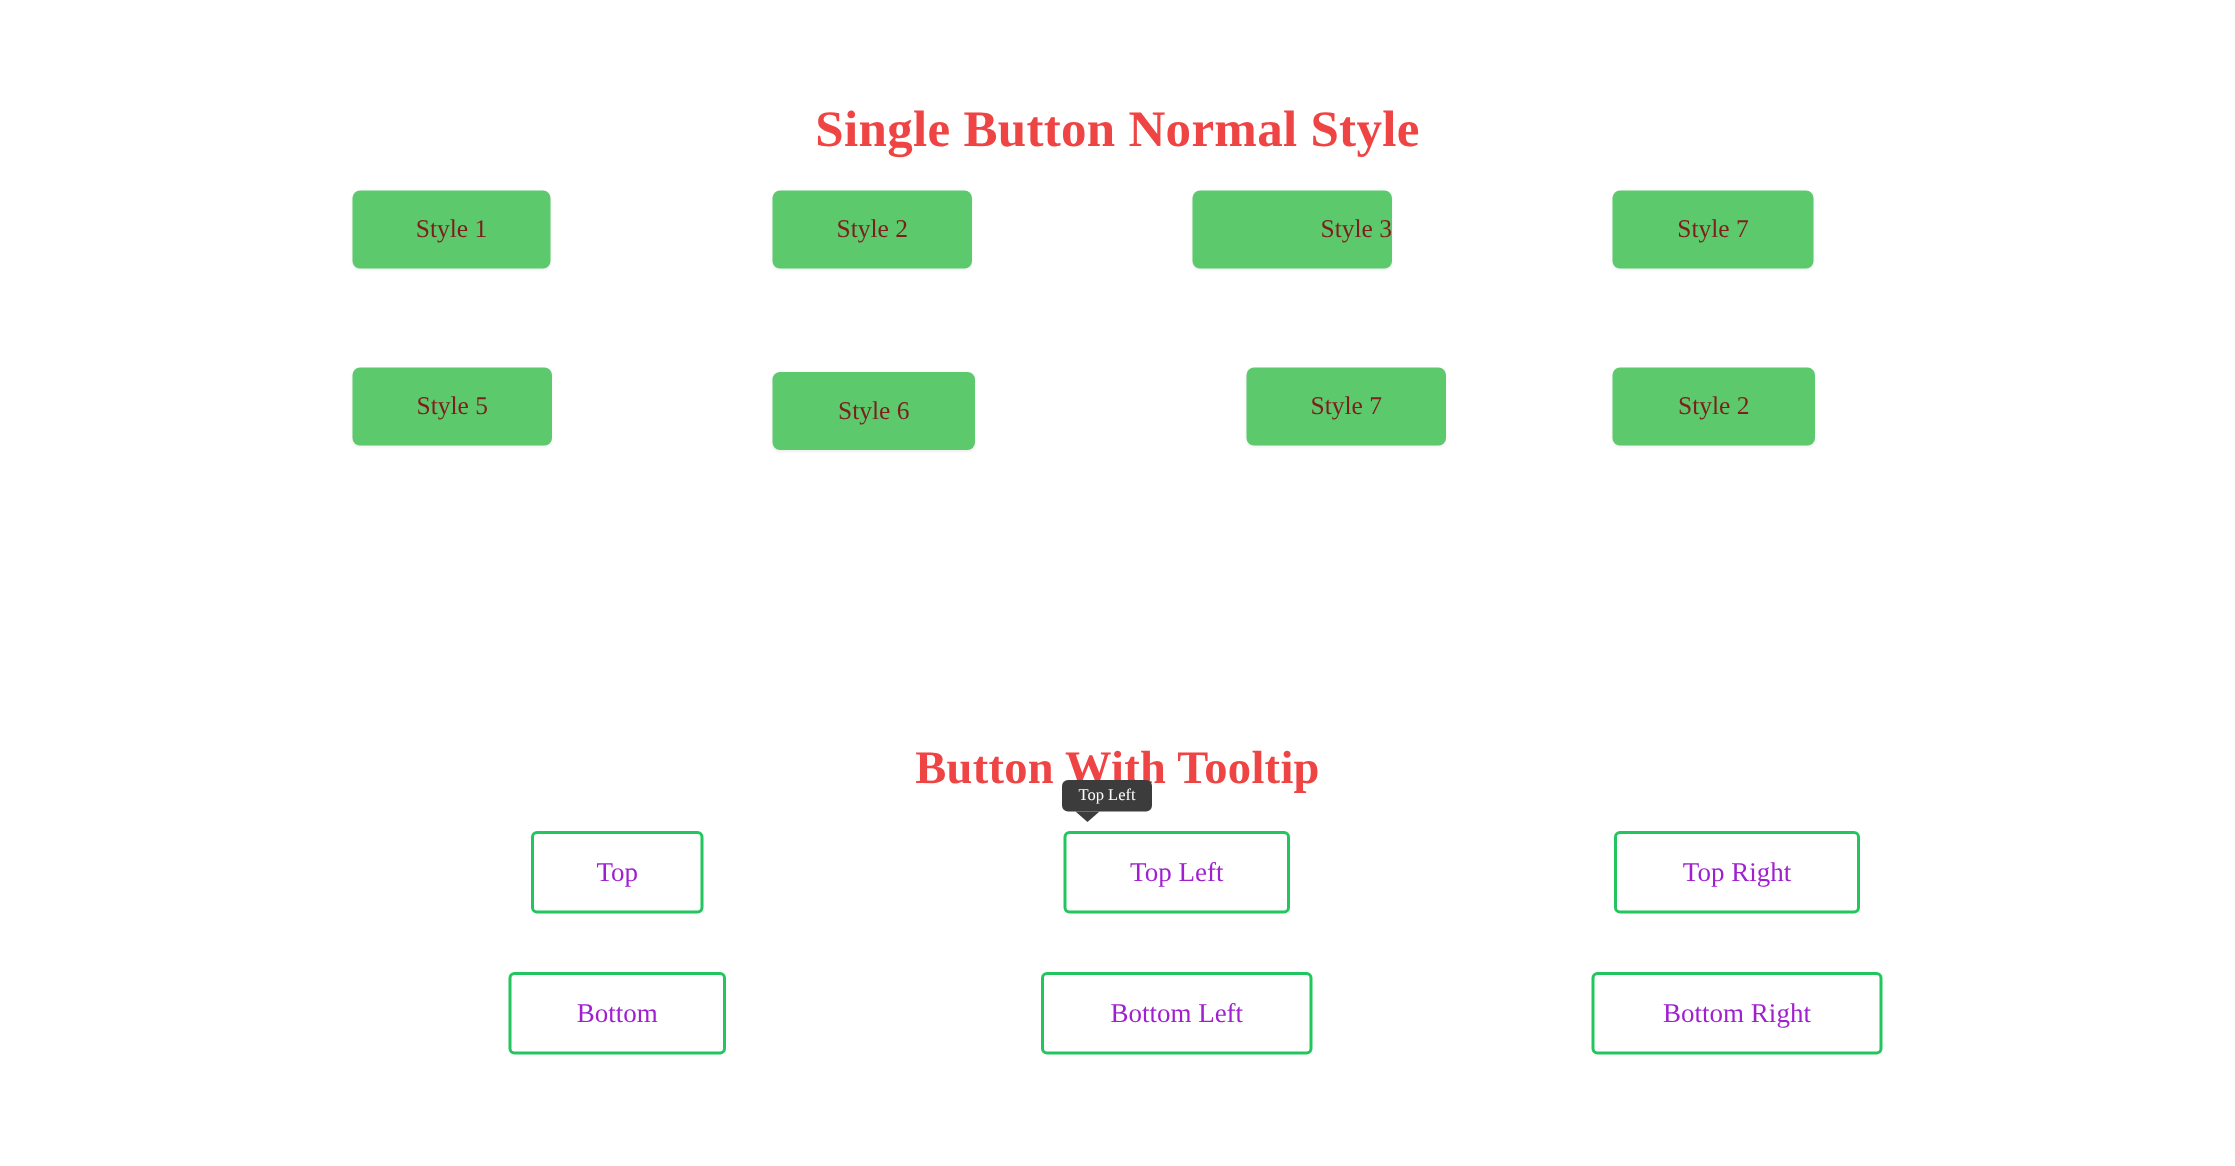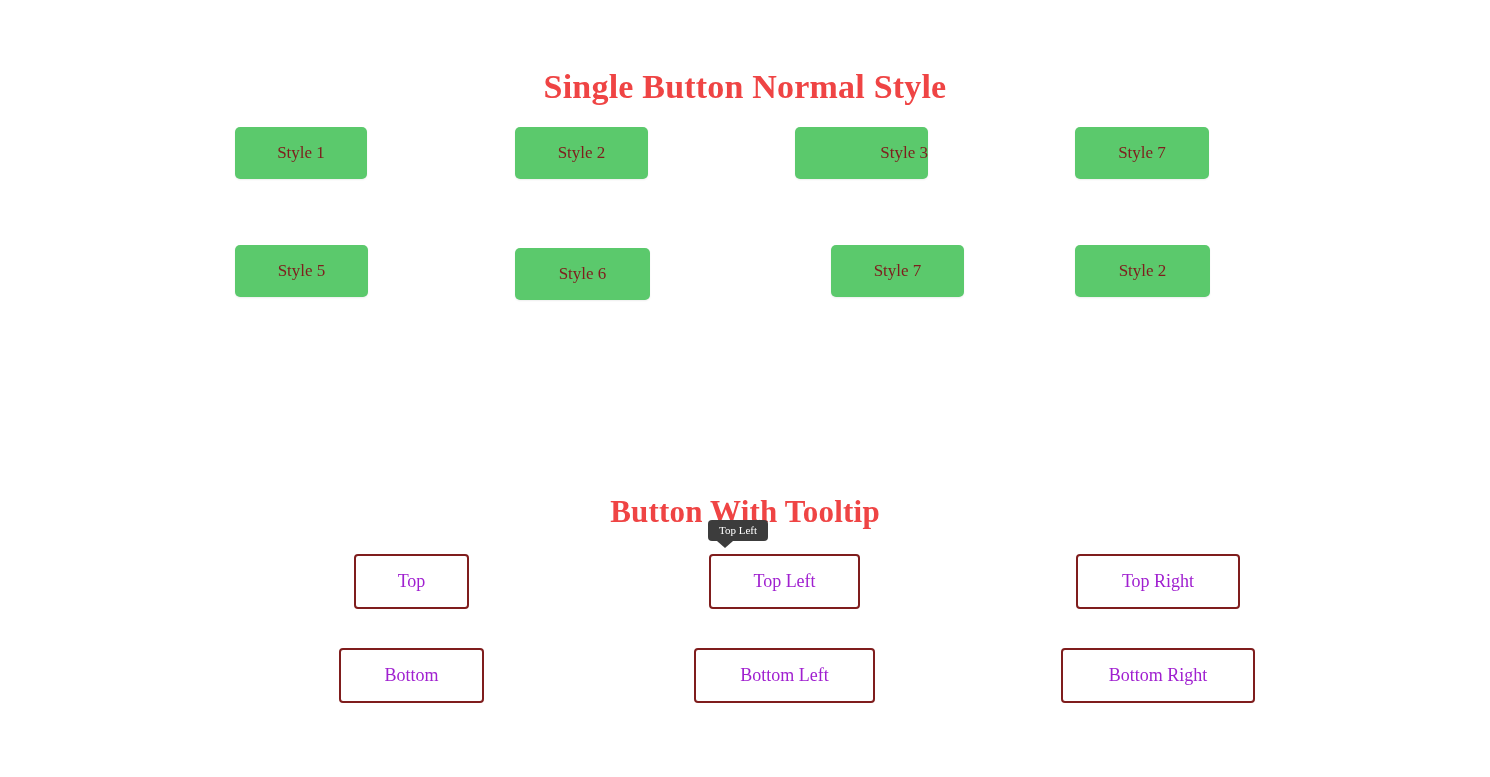--- a/index.html
+++ b/index.html
@@ -71,21 +71,21 @@
   #btn-style-5 { left: 235px; top: 245px; width: 133px; text-align: center; }
   #btn-style-6 { left: 515px; top: 248px; width: 135px; }
   #btn-style-7 { left: 831px; top: 245px; width: 133px; }
   #btn-style-8 { left: 1075px; top: 245px; width: 135px; }
 
   
   .purple-btn {
     position: absolute;
     background: #ffffff;
     color: #a020d0;
-    border: 2px solid #7f1d1d;
+    border: 2px solid #22c55e;
     border-radius: 4px;
     font-family: "Liberation Serif", "DejaVu Serif", serif;
     font-size: 18px;
     height: 55px;
     line-height: 51px;
     text-align: center;
     padding: 0;
     cursor: pointer;
     box-sizing: border-box;
   }

